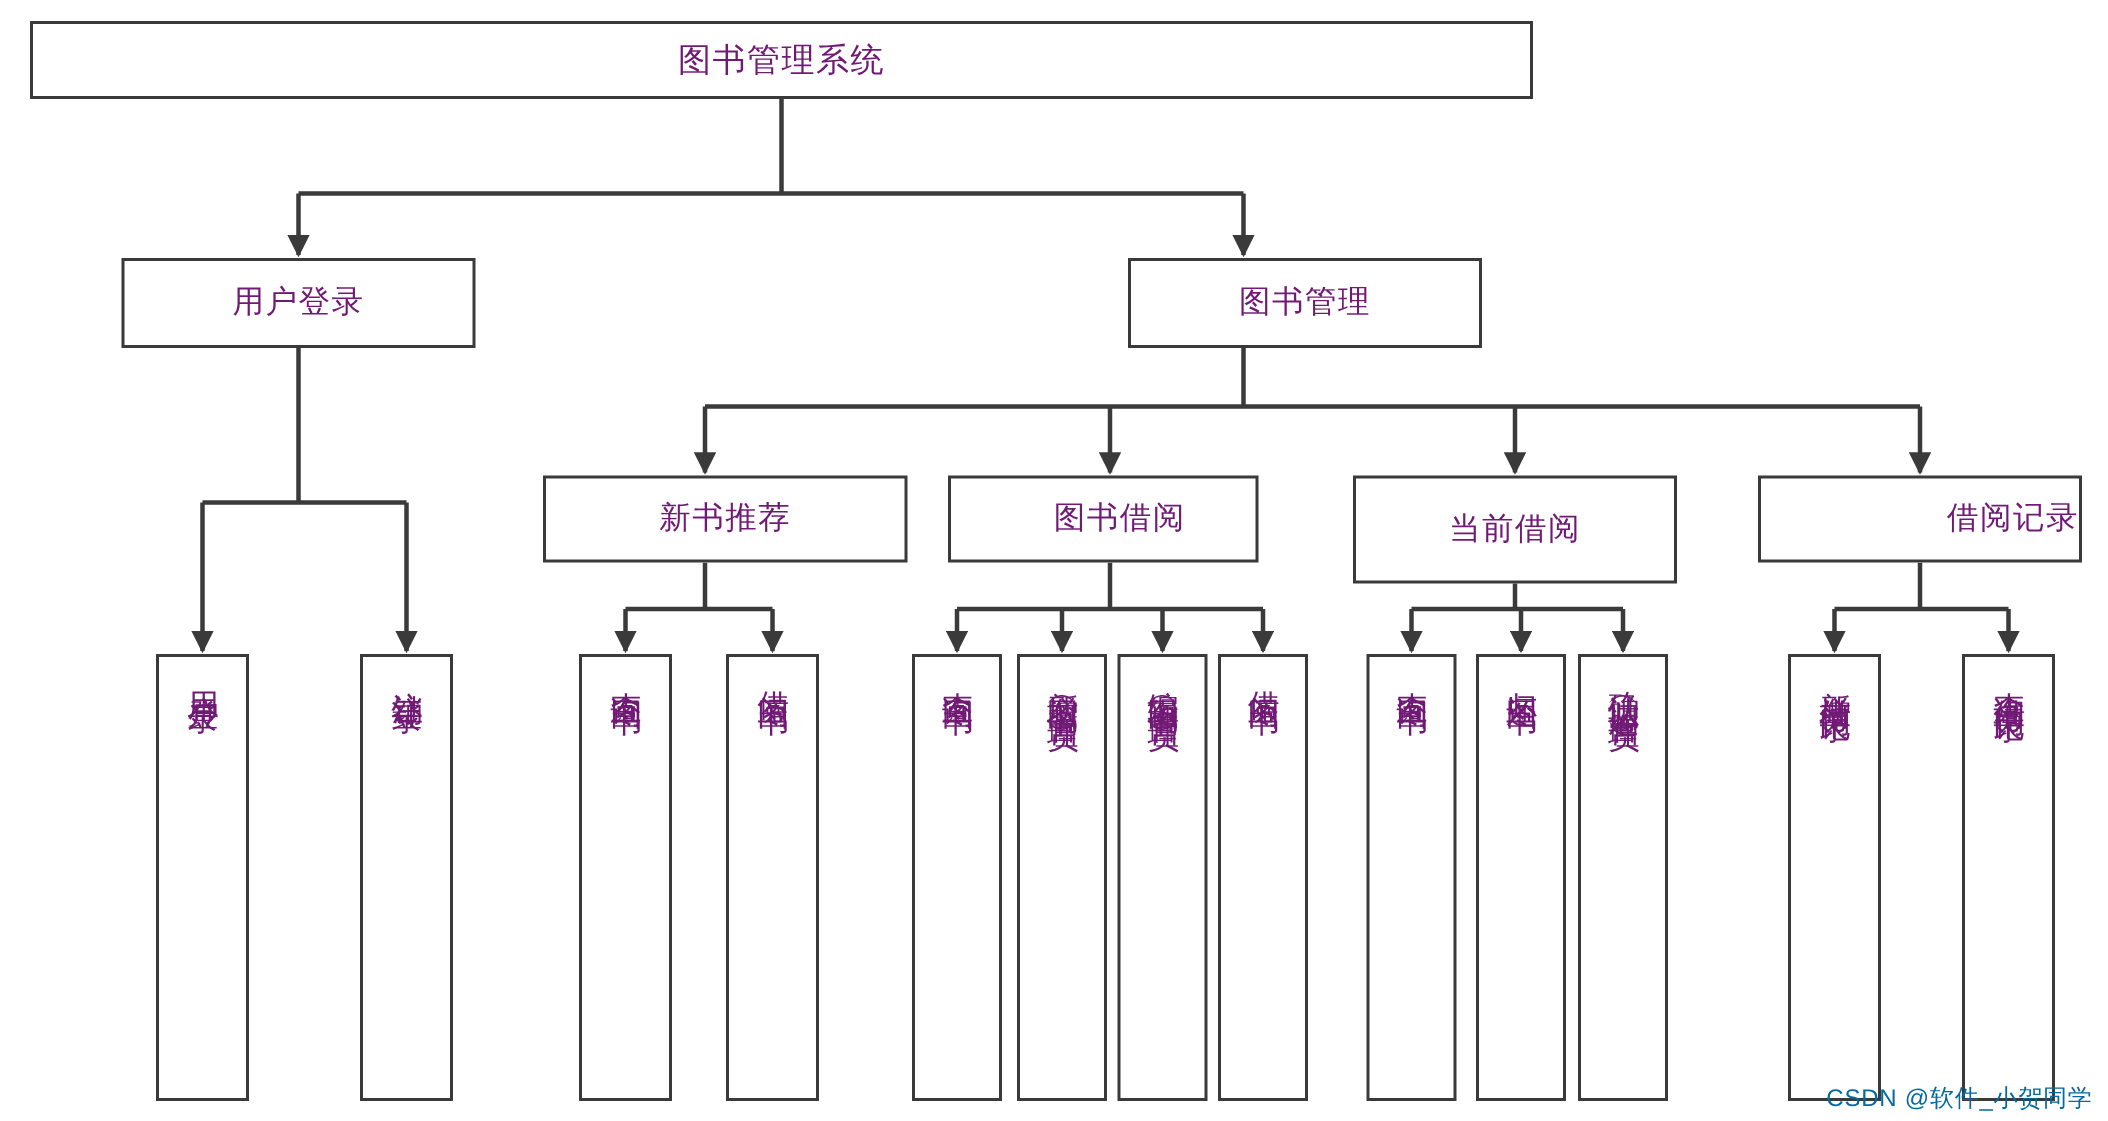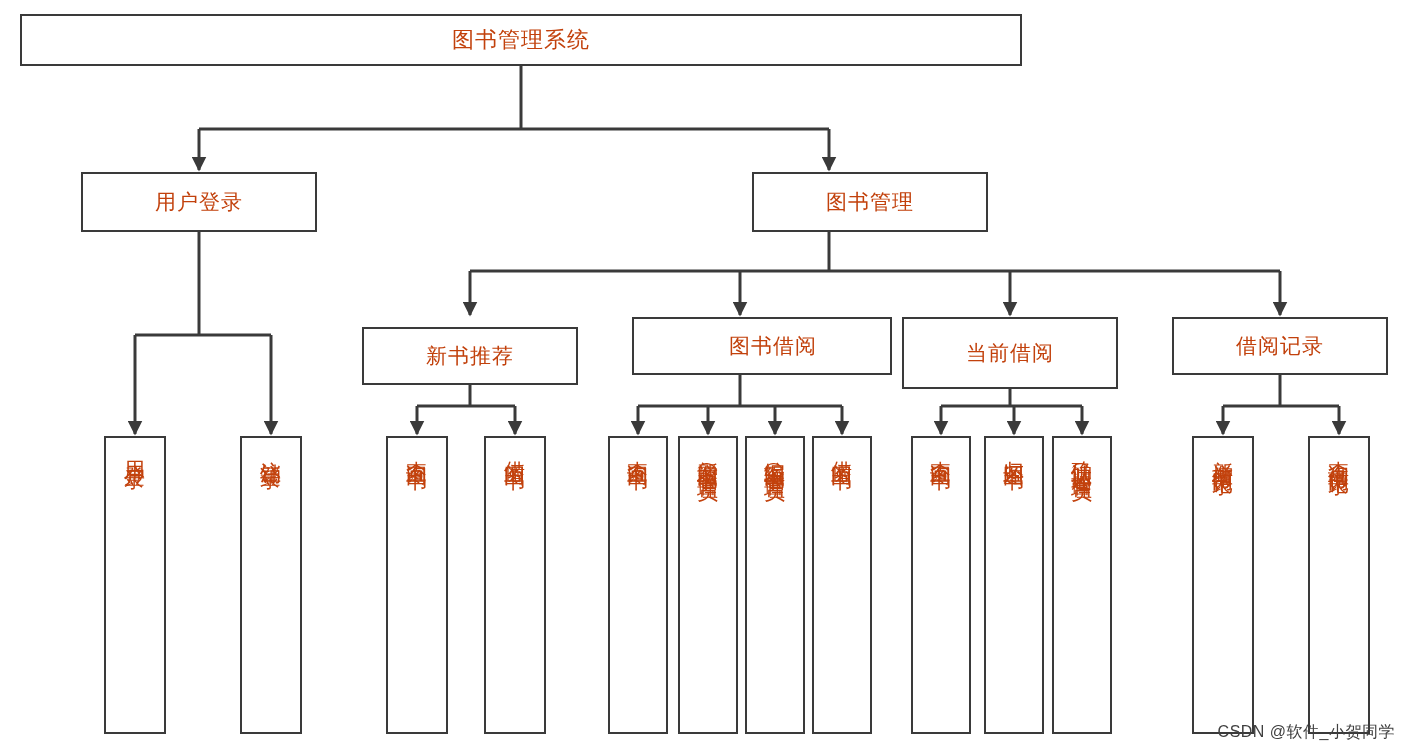--- a/index.html
+++ b/index.html
@@ -26,21 +26,21 @@
     pointer-events: none;
   }
   .node {
     position: absolute;
     box-sizing: border-box;
     border: 2px solid #3a3a3a;
     background: #ffffff;
     display: flex;
     align-items: center;
     justify-content: center;
-    color: #c2410c;
+    color: #701a75;
   }
   .node .label {
     display: block;
     text-align: center;
     line-height: 1.18;
   }
   .node.horiz .label {
     font-size: 21px;
     letter-spacing: 1px;
     white-space: nowrap;
@@ -59,21 +59,21 @@
     white-space: nowrap;
   }
   .node.root .label {
     font-size: 22px;
   }
   .watermark {
     position: absolute;
     right: 10px;
     bottom: 4px;
     font-size: 16px;
-    color: #404040;
+    color: #0369a1;
     white-space: nowrap;
     letter-spacing: 0.5px;
   }
 </style>
 </head>
 <body>
 
 <div id="canvas">
 
   <svg class="connectors" viewBox="0 0 1405 747" xmlns="http://www.w3.org/2000/svg">
@@ -122,30 +122,30 @@
   <div id="nodes">
       <div class="node horiz root" style="left: 20px; top: 14px; width: 1002px; height: 52px;">
         <span class="label">图书管理系统</span>
       </div>
       <div class="node horiz" style="left: 81px; top: 172px; width: 236px; height: 60px;">
         <span class="label">用户登录</span>
       </div>
       <div class="node horiz" style="left: 711px; top: 172px; width: 236px; height: 60px; margin-left: 41px;">
         <span class="label">图书管理</span>
       </div>
-      <div class="node horiz" style="left: 362px; top: 317px; width: 216px; height: 58px; margin-top: 10px;">
+      <div class="node horiz" style="left: 362px; top: 317px; width: 243px; height: 58px;">
         <span class="label">新书推荐</span>
       </div>
-      <div class="node horiz" style="left: 632px; top: 317px; width: 260px; height: 58px; padding-left: 22px;">
+      <div class="node horiz" style="left: 632px; top: 317px; width: 207px; height: 58px; padding-left: 22px;">
         <span class="label">图书借阅</span>
       </div>
       <div class="node horiz" style="left: 902px; top: 317px; width: 216px; height: 72px;">
         <span class="label">当前借阅</span>
       </div>
-      <div class="node horiz" style="left: 1172px; top: 317px; width: 216px; height: 58px;">
+      <div class="node horiz" style="left: 1172px; top: 317px; width: 216px; height: 58px; justify-content: flex-end;">
         <span class="label">借阅记录</span>
       </div>
       <div class="node vert" style="left: 104px; top: 436px; width: 62px; height: 298px;">
         <span class="label">用户登录</span>
       </div>
       <div class="node vert" style="left: 240px; top: 436px; width: 62px; height: 298px;">
         <span class="label">注销登录</span>
       </div>
       <div class="node vert" style="left: 386px; top: 436px; width: 62px; height: 298px;">
         <span class="label">查询图书</span>

